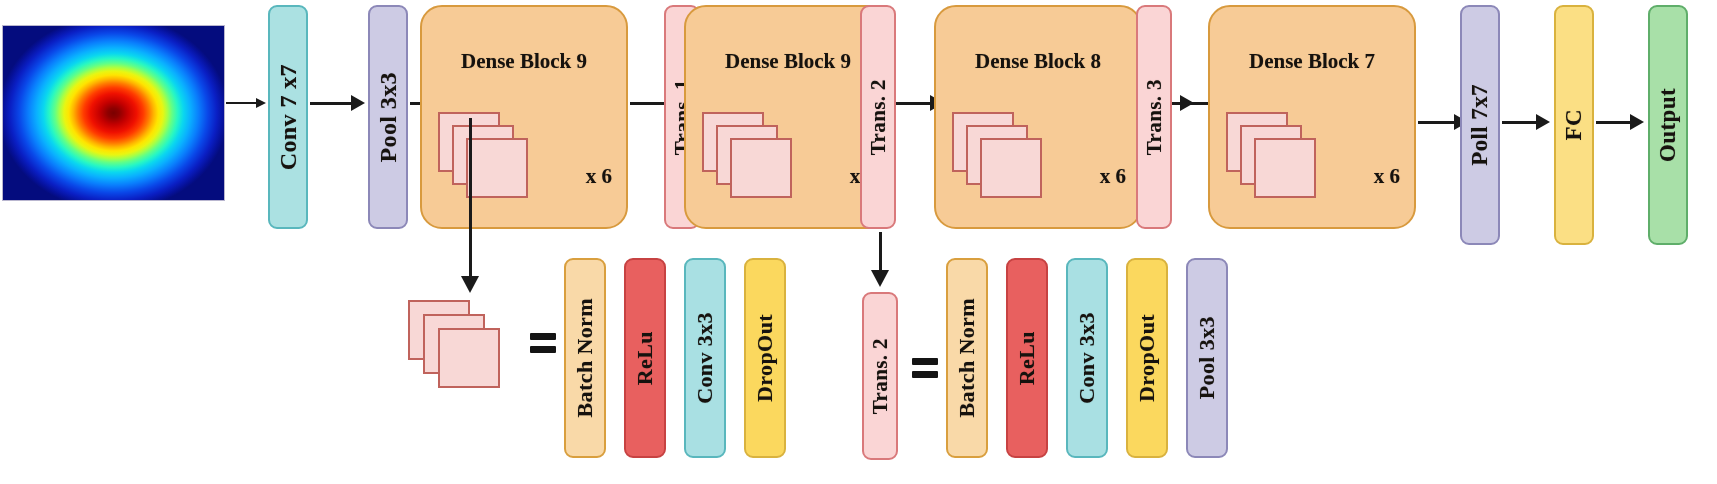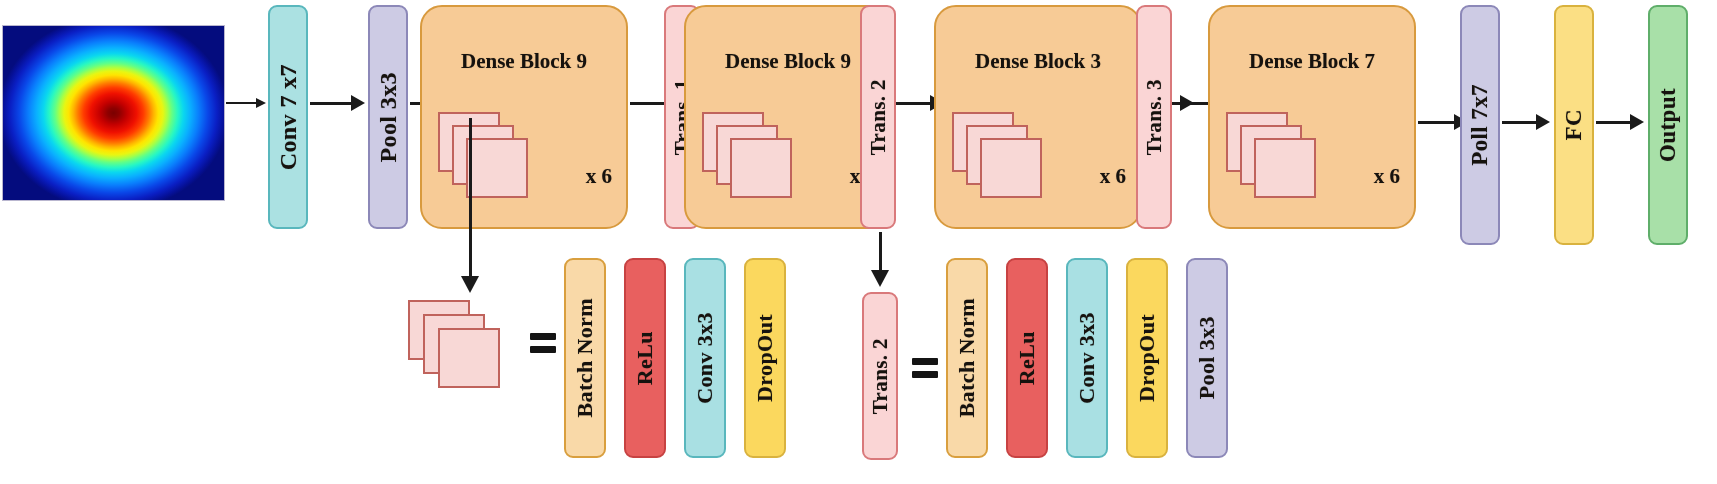--- a/index.html
+++ b/index.html
@@ -175,21 +175,21 @@
   <div class="harrow" style="left:894px;top:103px;width:50px;">
     <div class="shaft" style="width:36px;"></div>
     <div class="head" style="left:36px;"></div>
   </div>
 
   <div class="node" style="left:860px;top:5px;width:36px;height:224px;background:#fad5d5;border:2px solid #d9797b;">
     <span class="vlabel" style="font-size:21px;">Trans. 2</span>
   </div>
 
   <div class="dense" style="left:934px;top:5px;width:208px;height:224px;">
-    <span class="title">Dense Block 3</span>
+    <span class="title">Dense Block 8</span>
     <div class="stack" style="left:16px;top:105px;width:110px;height:88px;">
       <div class="card" style="left:0;top:0;width:62px;height:60px;"></div>
       <div class="card" style="left:14px;top:13px;width:62px;height:60px;"></div>
       <div class="card" style="left:28px;top:26px;width:62px;height:60px;"></div>
     </div>
     <span class="mult">x 6</span>
   </div>
 
   <div class="harrow" style="left:1144px;top:103px;width:50px;">
     <div class="shaft" style="width:36px;"></div>

